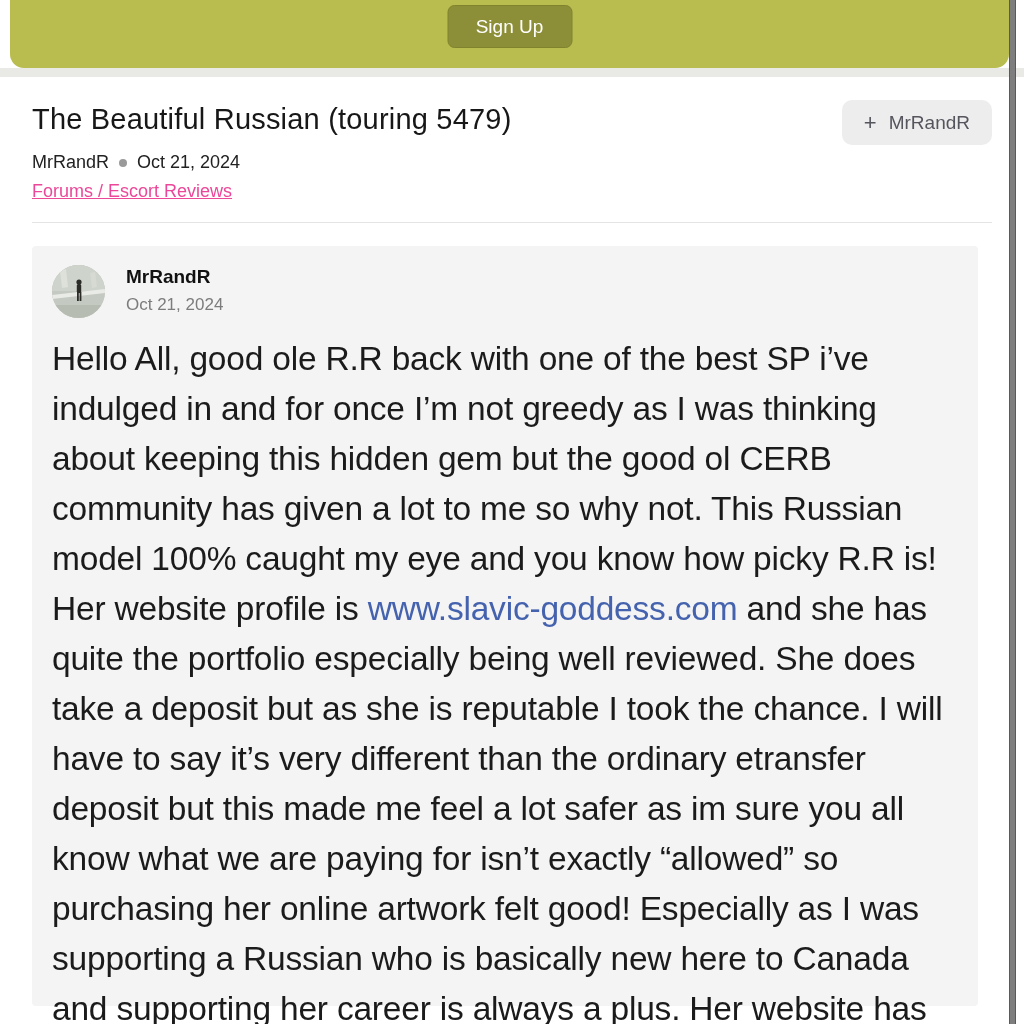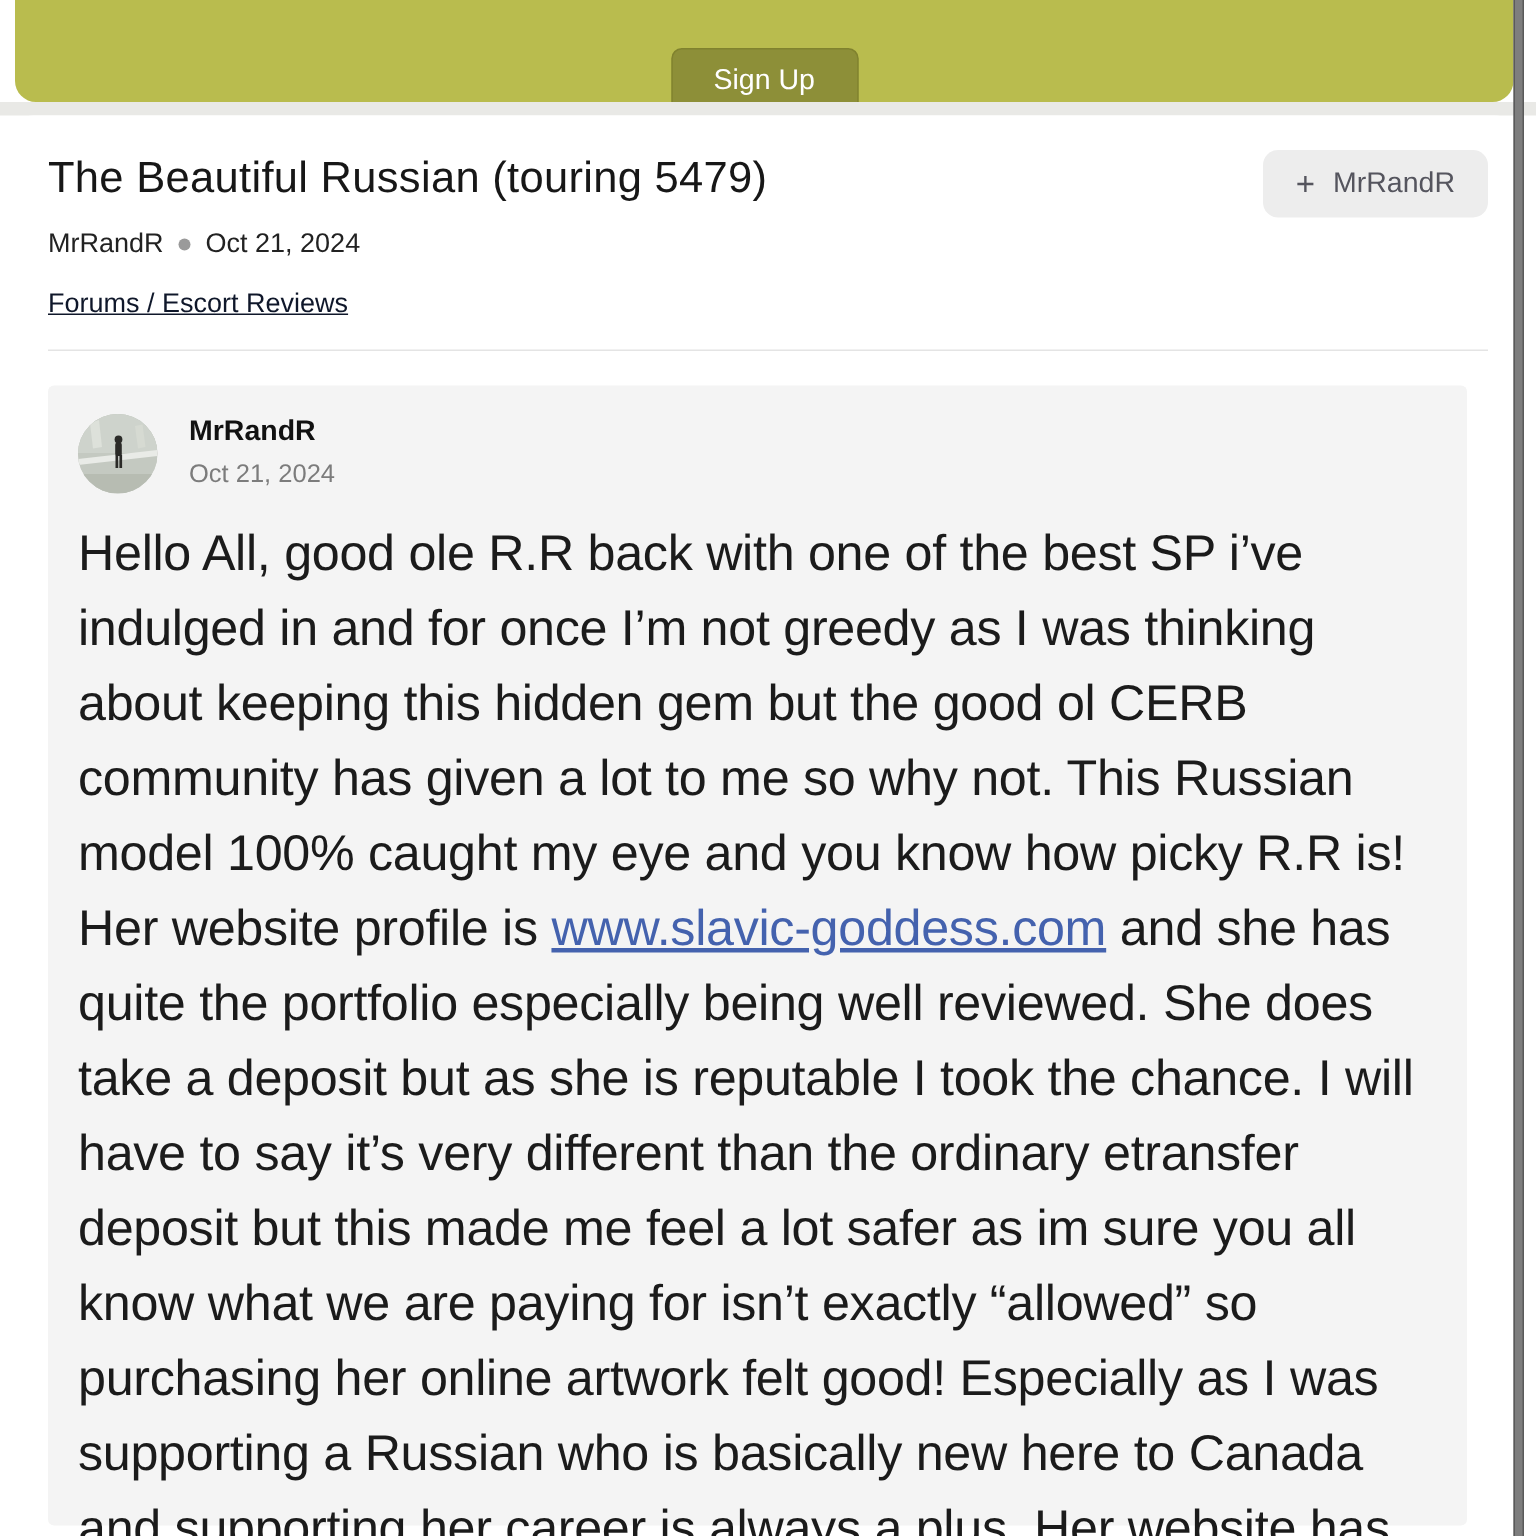--- a/index.html
+++ b/index.html
@@ -6,21 +6,21 @@
   html,body { width:1024px; height:1024px; overflow:hidden; background:#ffffff;
               font-family:"Liberation Sans", sans-serif; }
 
   
   .banner { position:absolute; left:10px; top:0; width:999px; height:68px;
             background:#b9bc4e; border-radius:0 0 14px 14px; }
   .signup-btn { position:absolute; left:50%; transform:translateX(-50%);
             top:5px; width:125px; height:43px; background:#8d8f38;
             border:1px solid #80822e; border-radius:7px; color:#ffffff;
             font-size:19px; display:flex; align-items:center; justify-content:center;
-            cursor:pointer;margin-top:27px; }
+            cursor:pointer; }
 
   
   .gap-band { position:absolute; left:0; top:68px; width:1024px; height:9px; background:#e9e9e6; }
 
   
   .content-card { position:absolute; left:10px; top:77px; width:999px; height:724px;
             background:#ffffff; border-radius:12px 12px 0 0; padding:26px 0 0 22px; }
 
   .thread-title { font-size:29px; font-weight:400; color:#171717; letter-spacing:0.2px; }
 
@@ -28,38 +28,38 @@
             background:#ededed; border:none; border-radius:10px; color:#55555e;
             font-size:19px; padding:0 22px; display:flex; align-items:center; gap:12px;
             cursor:pointer; }
   .comment-btn .plus { font-size:22px; font-weight:400; color:#55555e; line-height:1; }
 
   .meta-row { display:flex; align-items:center; gap:10px; margin-top:16px; }
   .meta-author { font-size:18px; color:#222222; }
   .meta-dot { width:8px; height:8px; border-radius:50%; background:#9a9a9a; }
   .meta-date { font-size:18px; color:#222222; }
 
-  .breadcrumb { display:inline-block; margin-top:19px; font-size:18px; color:#0f172a;
+  .breadcrumb { display:inline-block; margin-top:8px; font-size:18px; color:#ec4899;
             text-decoration:underline; cursor:pointer; }
 
   .divider { width:960px; border-top:1px solid #e4e4e4; margin-top:20px; }
 
   
   .post-card { margin-top:23px; width:946px; height:760px; background:#f4f4f4;
             border-radius:4px; padding:19px 36px 0 20px; }
   .post-header { display:flex; gap:21px; }
   .avatar { width:53px; height:53px; border-radius:50%; overflow:hidden; flex:0 0 53px;
             background:#c9cdc5; }
   .post-header-text { padding-top:1px; }
   .post-author { font-size:19px; font-weight:bold; color:#111111; }
   .post-date { font-size:17px; color:#7c7c7c; margin-top:7px; }
 
   .post-body { margin-top:16px; width:892px; font-size:33.5px; line-height:50px;
             color:#1b1b1b; letter-spacing:-0.2px; }
-  .post-body a { color:#4462ae; text-decoration:underline; word-break:break-all; cursor:pointer; }
+  .post-body a { color:#4462ae; word-break:break-all; cursor:pointer; }
 
   
   .scrollbar { position:absolute; left:1009px; top:0; width:7px; height:1024px;
             background:#7e7e7e; border-left:1px solid #5a5a5a; border-right:1px solid #5a5a5a; }
 </style>
 </head>
 <body>
 
 <div class="banner">
   <button class="signup-btn">Sign Up</button>

